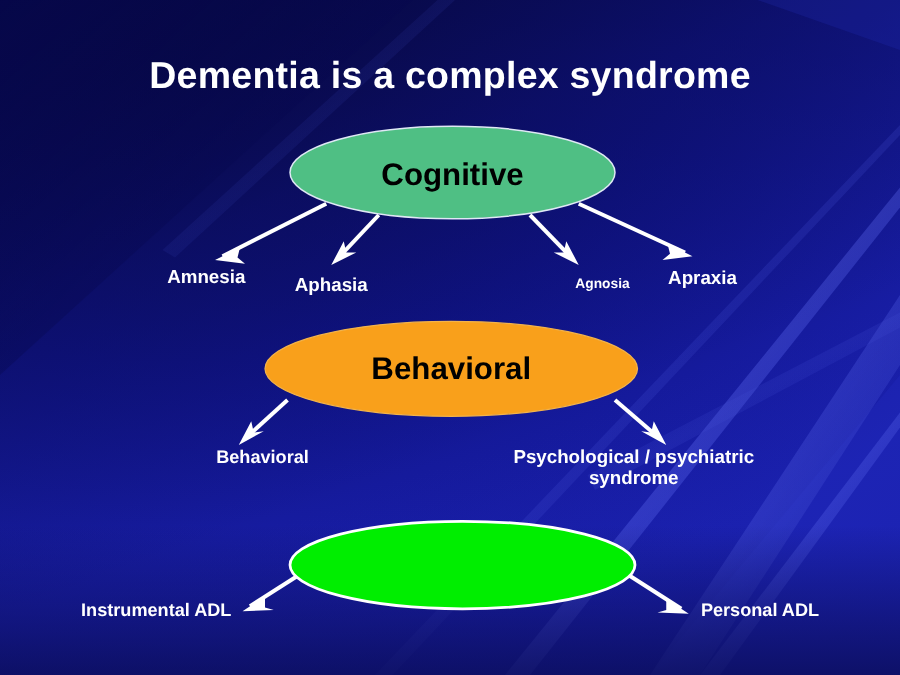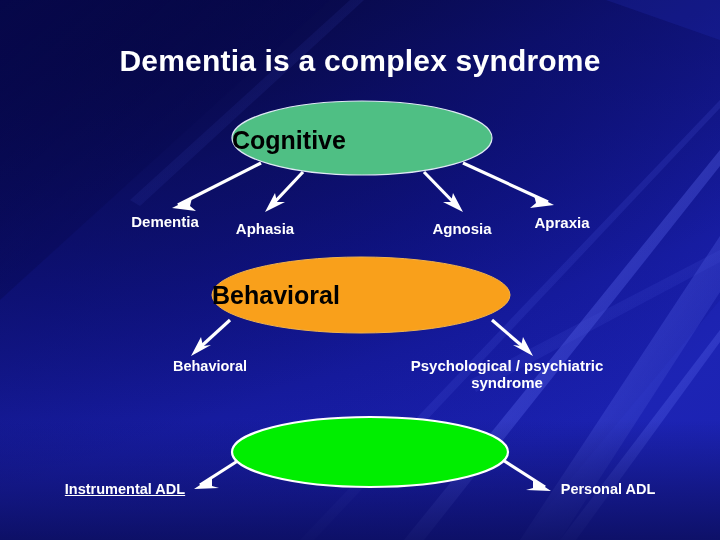--- a/index.html
+++ b/index.html
@@ -60,44 +60,45 @@
     inset: 0;
     width: 720px;
     height: 540px;
   }
 
   
   .node-label {
     position: absolute;
     color: #000000;
     font-weight: bold;
+    text-align: center;
     white-space: nowrap;
   }
   .node-cognitive  { left: 232px; top: 126px; width: 260px; font-size: 25px; }
   .node-behavioral { left: 212px; top: 281px; width: 298px; font-size: 25px; }
   .node-functional { left: 232px; top: 437px; width: 276px; font-size: 25px; }
 
   
   .leaf {
     position: absolute;
     color: #ffffff;
     font-weight: bold;
     text-align: center;
     white-space: nowrap;
     line-height: 1.12;
   }
   .leaf-amnesia   { left: 100px; top: 214px; width: 130px; font-size: 15px; }
   .leaf-aphasia   { left: 203px; top: 221px; width: 124px; font-size: 15px; }
-  .leaf-agnosia   { left: 400px; top: 221px; width: 124px; font-size: 15px; }
+  .leaf-agnosia   { left: 420px; top: 221px; width: 124px; font-size: 11px; }
   .leaf-apraxia   { left: 500px; top: 215px; width: 124px; font-size: 15px; }
 
   .leaf-behdist   { left: 120px; top: 358px; width: 180px; font-size: 14.5px; }
   .leaf-psysymp   { left: 372px; top: 358px; width: 270px; font-size: 15px; }
 
-  .leaf-iadl      { left: 40px;  top: 481px; width: 170px; font-size: 14.5px; text-decoration: underline; }
+  .leaf-iadl      { left: 40px;  top: 481px; width: 170px; font-size: 14.5px; }
   .leaf-padl      { left: 528px; top: 481px; width: 160px; font-size: 14.5px; }
 </style>
 </head>
 <body>
 
 <div id="slide">
 
   <div class="bg-base"></div>
   <div class="bg-vignette"></div>
 
@@ -169,21 +170,21 @@
     <ellipse cx="362" cy="138" rx="130" ry="37" fill="#4fbf84" stroke="#dfe8f5" stroke-width="1.2"></ellipse>
 
     <ellipse cx="361" cy="295" rx="149" ry="38" fill="#f9a01b" stroke="#f3b34a" stroke-width="1"></ellipse>
 
     <ellipse cx="370" cy="452" rx="138" ry="35" fill="#00ee00" stroke="#ffffff" stroke-width="2.2"></ellipse>
   </svg>
 
   <div class="node-label node-cognitive">Cognitive</div>
   <div class="node-label node-behavioral">Behavioral</div>
 
-  <div class="leaf leaf-amnesia">Dementia</div>
+  <div class="leaf leaf-amnesia">Amnesia</div>
   <div class="leaf leaf-aphasia">Aphasia</div>
   <div class="leaf leaf-agnosia">Agnosia</div>
   <div class="leaf leaf-apraxia">Apraxia</div>
 
   <div class="leaf leaf-behdist">
     <div>Behavioral</div>
   </div>
   <div class="leaf leaf-psysymp">
     <div>Psychological / psychiatric</div>
     <div>syndrome</div>

